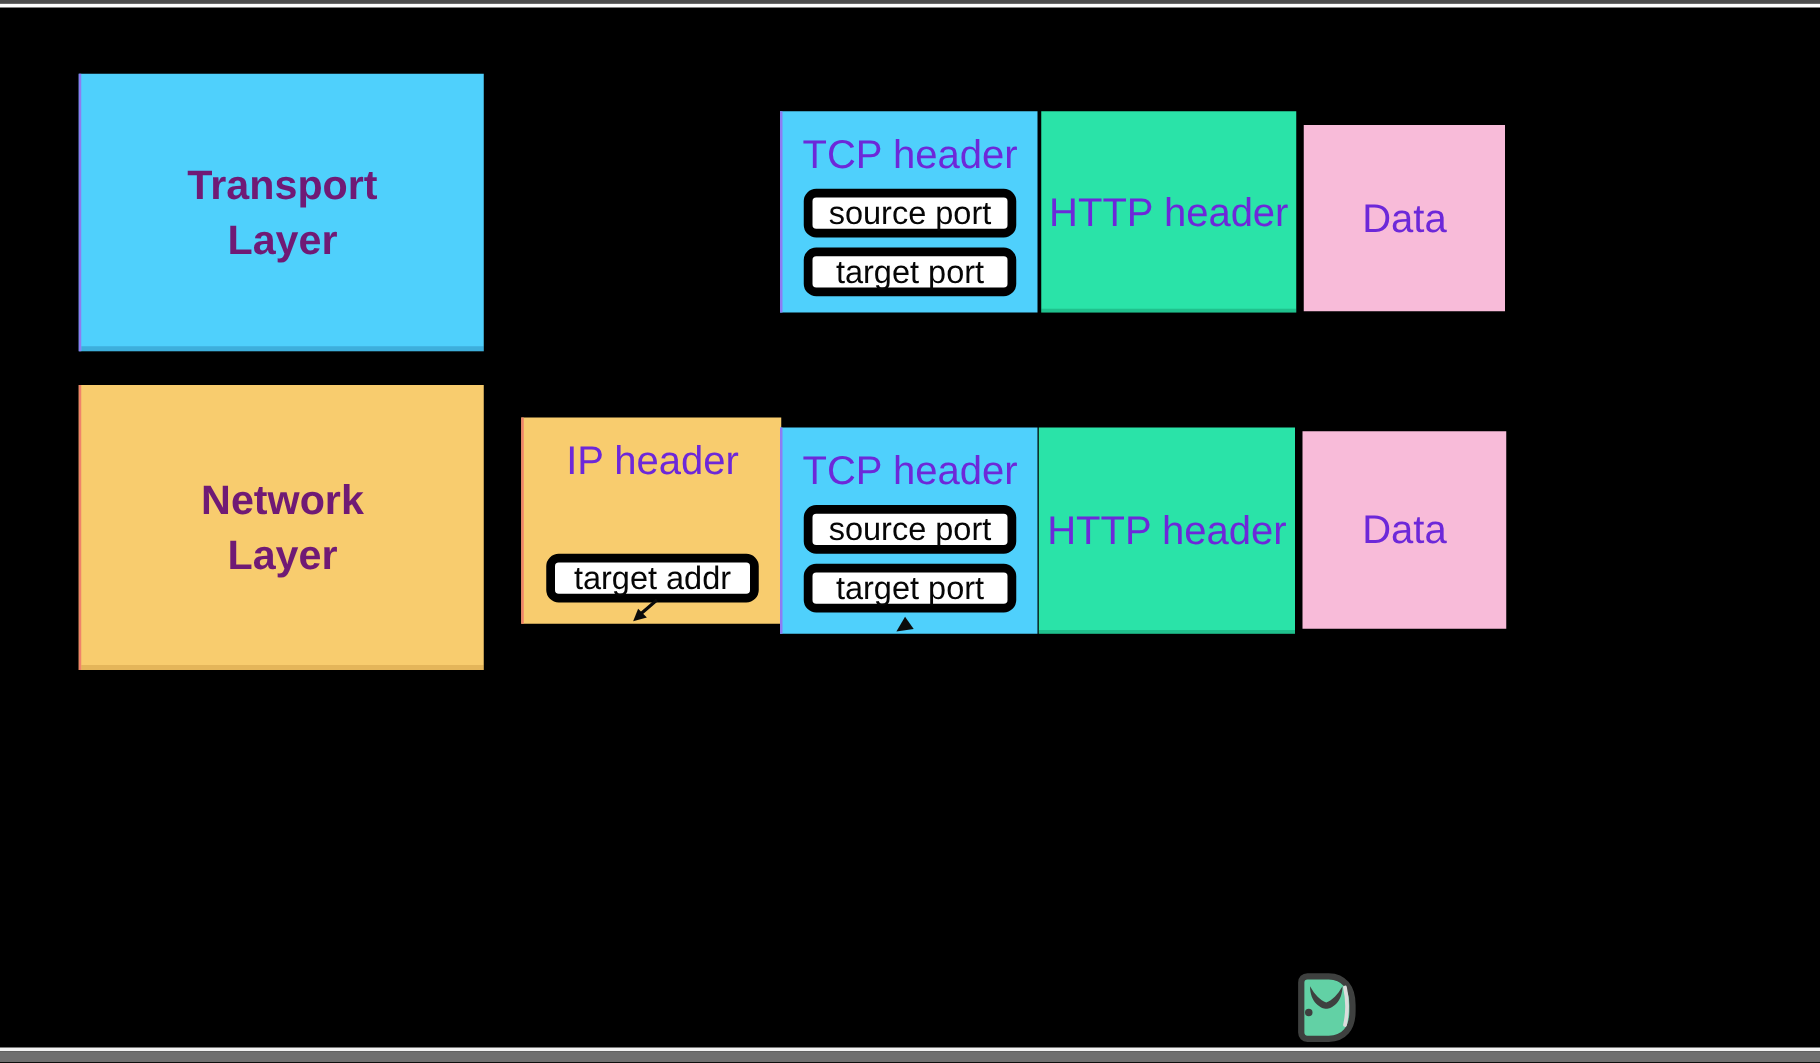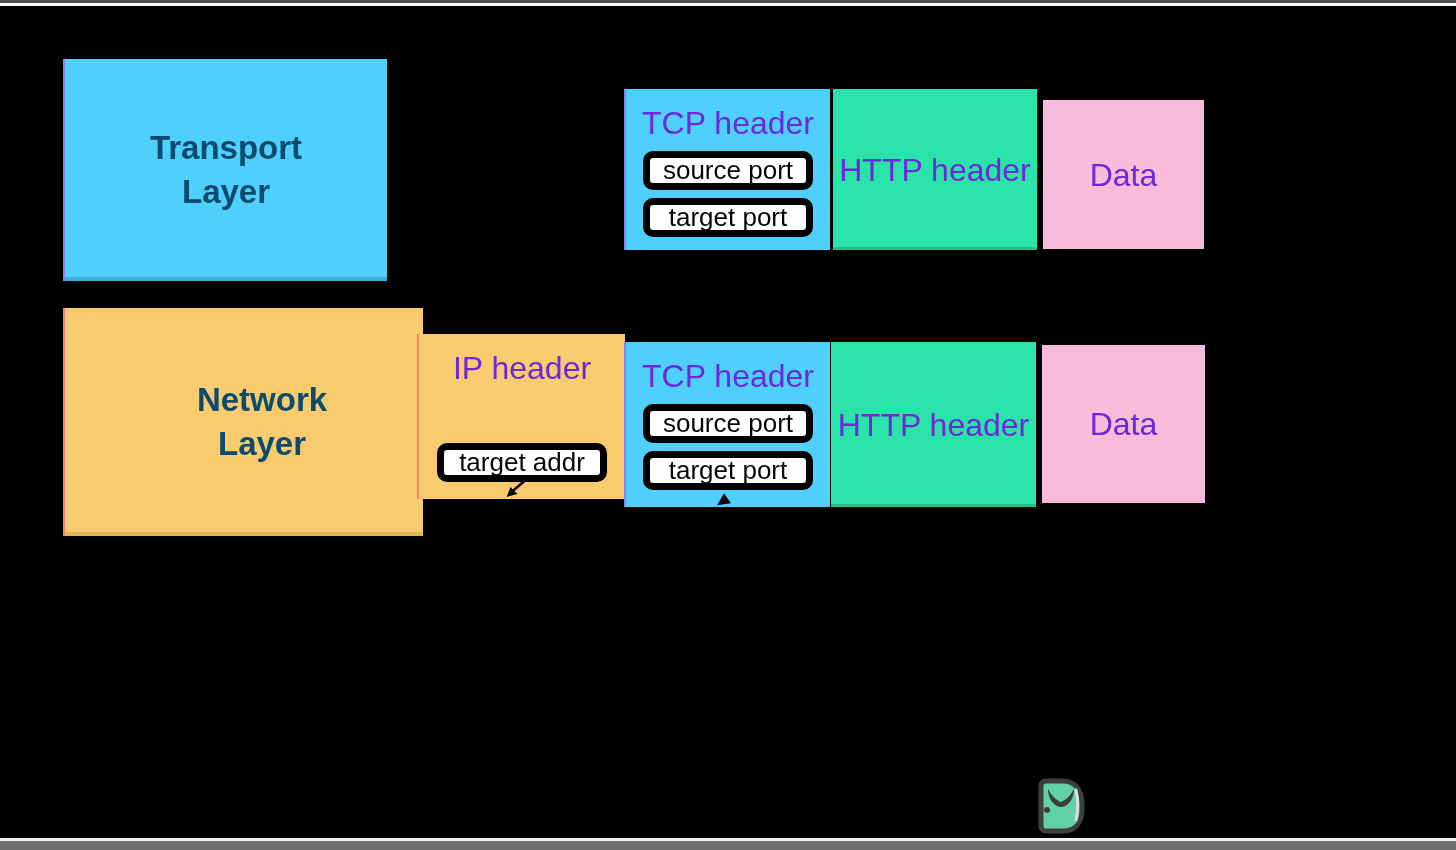--- a/index.html
+++ b/index.html
@@ -9,32 +9,31 @@
   }
   .bar { position:absolute; left:0; width:100%; }
   .bar.top-gray    { top:0;     height:3px; background:#4f4f4f; }
   .bar.top-white   { top:3px;   height:3px; background:#ffffff; }
   .bar.bottom-white{ top:838px; height:3px; background:#f2f2f2; }
   .bar.bottom-gray { top:841px; height:9px; background:#6f6f6f; }
 
   .layer-box {
     position:absolute; display:flex; flex-direction:column;
     justify-content:center; align-items:center; text-align:left;
-    font-weight:bold; font-size:33px; line-height:44px; color:#0c4a6e;
+    font-weight:bold; font-size:33px; line-height:44px; color:#701a75;
   }
   .layer-box.transport {
     left:63px; top:59px; width:322px; height:222px; background:#4FD0FC;
     border-left:2px solid #8d7cf3;
     box-shadow: inset 0 -4px 0 rgba(0,60,110,0.22);
   }
   .layer-box.network {
     left:63px; top:308px; width:322px; height:228px; background:#F8CC6E;
     border-left:2px solid #f0836a;
     box-shadow: inset 0 -4px 0 rgba(140,80,0,0.18);
-    padding-left: 36px;
   }
 
   .seg { position:absolute; }
   .seg-label {
     position:absolute; top:16px; left:0; width:100%;
     text-align:center; font-size:32px; color:#6d28d9;
   }
   .seg-label.mid { top:50%; transform:translateY(-50%); }
 
   .pill {

